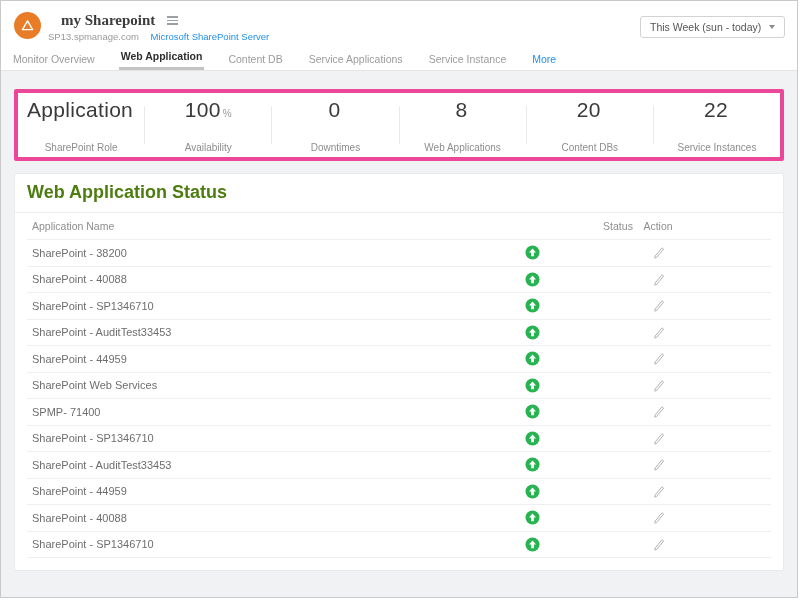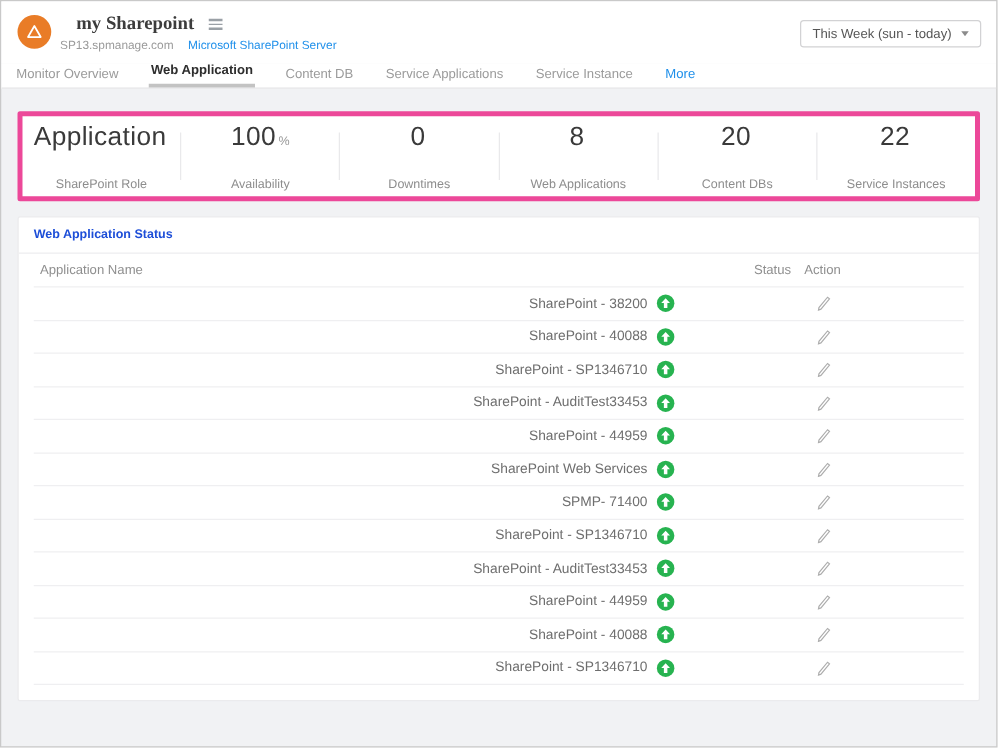--- a/index.html
+++ b/index.html
@@ -29,28 +29,28 @@
   .content { padding:18px 13px 0; }
 
   .stats-card { background:#fff; border:4px solid #ec4899; border-radius:2px; height:72px; display:flex; align-items:center; }
   .stat { flex:1; text-align:center; }
   .stat-value { font-size:21px; color:#3a3a3a; letter-spacing:.3px; }
   .stat-suffix { font-size:10px; color:#999; margin-left:2px; }
   .stat-label { font-size:10px; color:#8d8d8d; margin-top:20px; }
   .vdiv { width:1px; height:38px; background:#e9e9eb; }
 
   .table-card { background:#fff; border:1px solid #ebebed; border-radius:2px; margin-top:12px; padding-bottom:12px; }
-  .card-title { font-size:10px; font-weight:600; color:#1d4ed8; padding:8px 12px 9px; }
+  .card-title { font-size:18px; font-weight:600; color:#4d7c0f; padding:8px 12px 9px; }
   .card-title-sep { height:1px; background:#ededef; }
 
   .tbl { margin:0 12px; }
   .thead { display:flex; align-items:center; height:27px; border-bottom:1px solid #efeff1; padding-left:5px; padding-right:93px; }
   .th-name { flex:1; font-size:10.5px; color:#8f8f8f; }
   .th-status, .th-action { width:40px; text-align:center; font-size:10.5px; color:#8f8f8f; }
-  .trow { display:flex; align-items:center; height:26.5px; border-bottom:1px solid #efeff1; padding-left:5px; padding-right:93px;text-align:right; }
+  .trow { display:flex; align-items:center; height:26.5px; border-bottom:1px solid #efeff1; padding-left:5px; padding-right:93px; }
   .td-name { flex:1; font-size:11px; color:#6e6e6e; }
   .td-statusicon { width:28px; display:flex; justify-content:center; }
   .td-action { width:40px; margin-left:92px; display:flex; justify-content:center; cursor:pointer; }
 </style>
 </head>
 <body>
 
 <div class="page">
 
   <div class="header">

